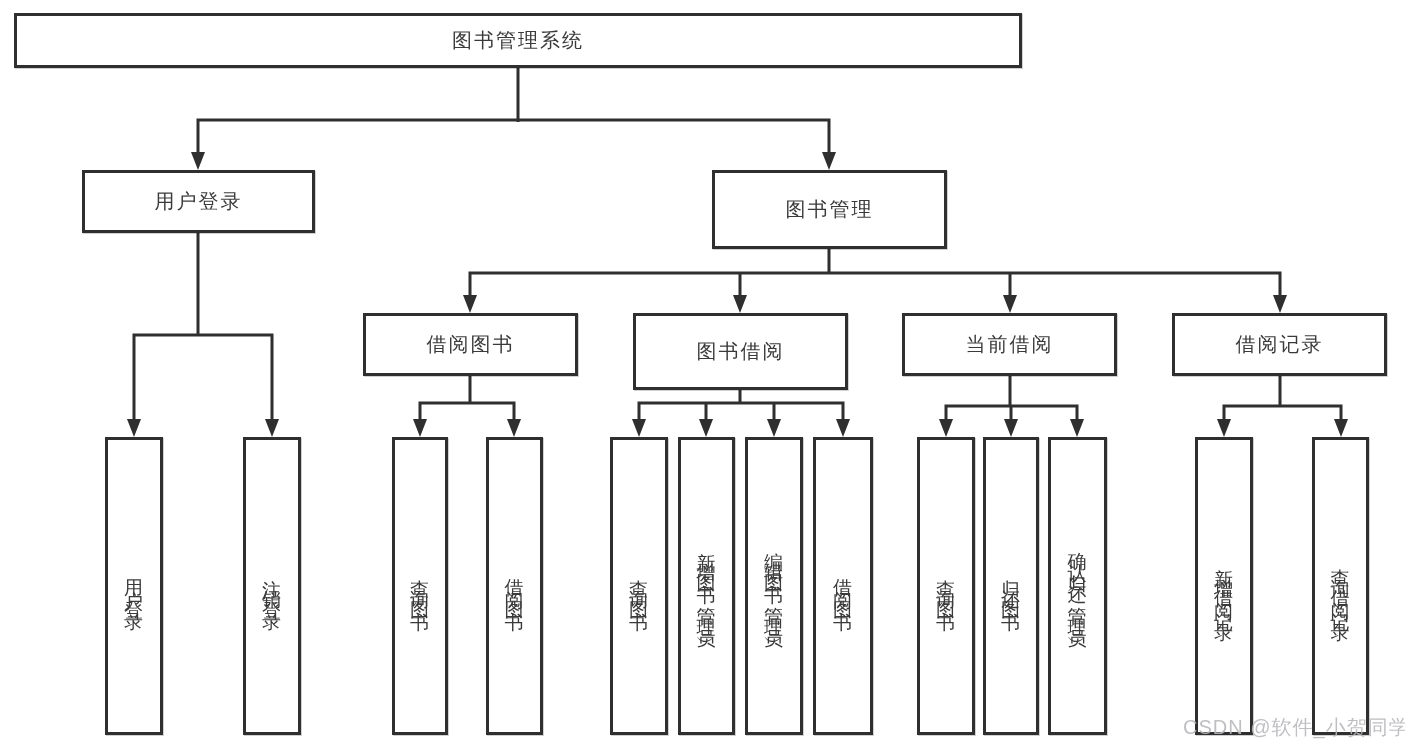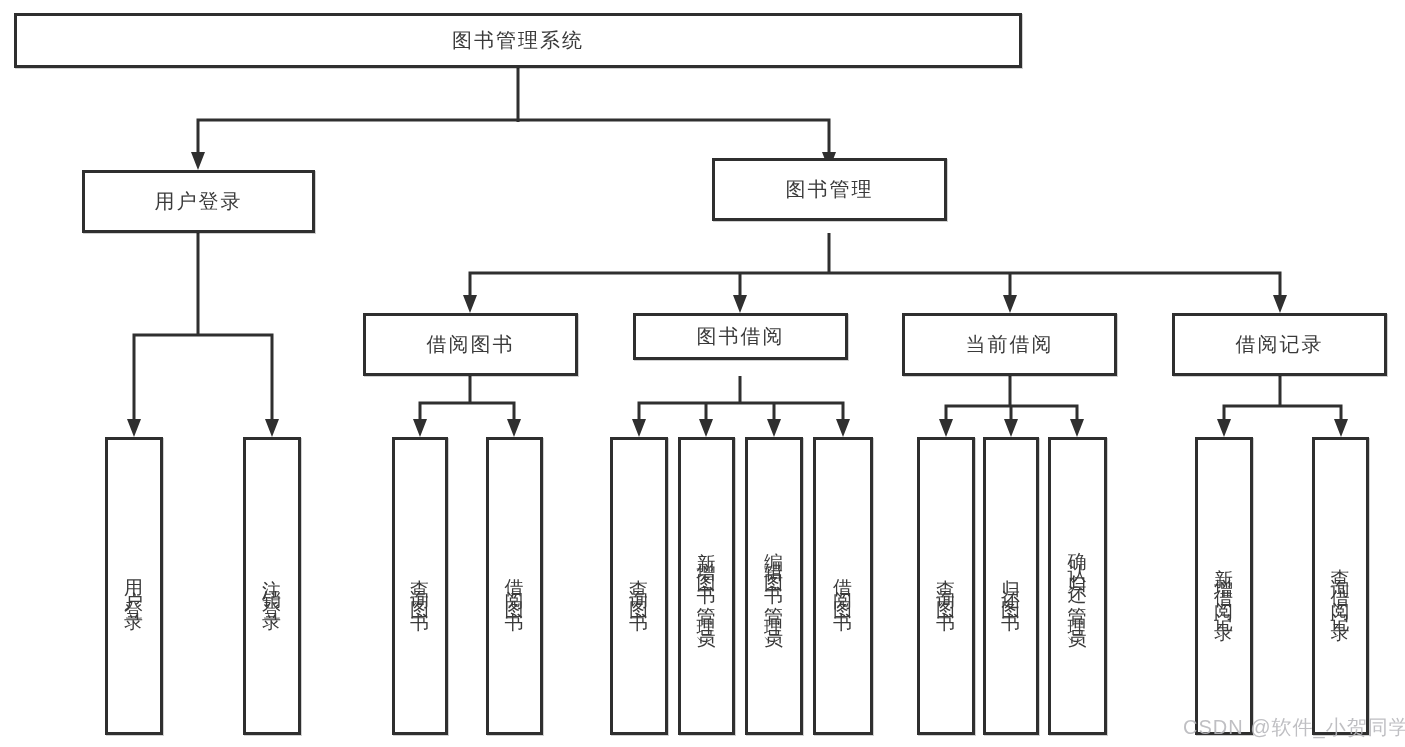--- a/index.html
+++ b/index.html
@@ -116,24 +116,24 @@
       M939 419 L953 419 L946 437 Z
       M1004 419 L1018 419 L1011 437 Z
       M1070 419 L1084 419 L1077 437 Z
       M1217 419 L1231 419 L1224 437 Z
       M1334 419 L1348 419 L1341 437 Z"></path>
   </svg>
 
   <div class="box h-box" style="left:14px; top:13px; width:1008px; height:55px;">图书管理系统</div>
 
   <div class="box h-box" style="left:82px; top:170px; width:233px; height:63px;">用户登录</div>
-  <div class="box h-box" style="left:712px; top:158px; width:235px; height:63px;">图书管理</div>
+  <div class="box h-box" style="left:712px; top:170px; width:235px; height:79px;">图书管理</div>
 
   <div class="box h-box" style="left:363px; top:313px; width:215px; height:63px;">借阅图书</div>
-  <div class="box h-box" style="left:633px; top:313px; width:215px; height:47px;">图书借阅</div>
+  <div class="box h-box" style="left:633px; top:313px; width:215px; height:77px;">图书借阅</div>
   <div class="box h-box" style="left:902px; top:313px; width:215px; height:63px;">当前借阅</div>
   <div class="box h-box" style="left:1172px; top:313px; width:215px; height:63px;">借阅记录</div>
 
   <div class="box v-box" style="left:105px; top:437px; width:58px; height:298px;">用户登录</div>
   <div class="box v-box" style="left:243px; top:437px; width:58px; height:298px;">注销登录</div>
 
   <div class="box v-box" style="left:392px; top:437px; width:56px; height:298px;">查询图书</div>
   <div class="box v-box" style="left:486px; top:437px; width:57px; height:298px;">借阅图书</div>
 
   <div class="box v-box" style="left:610px; top:437px; width:58px; height:298px;">查询图书</div>

